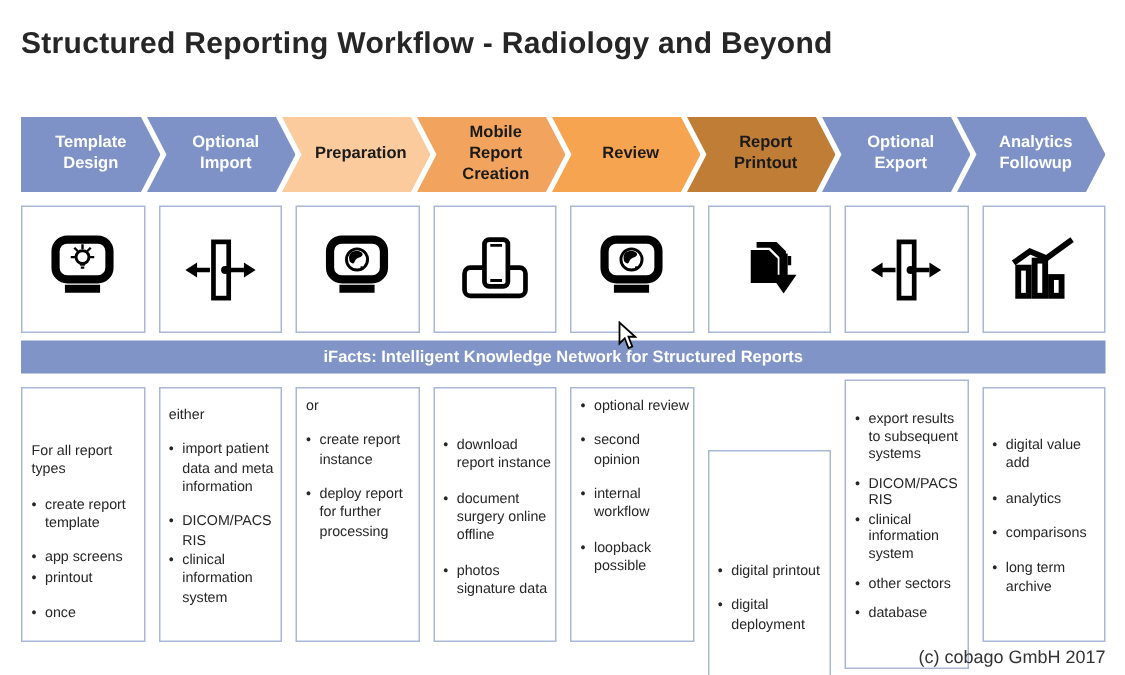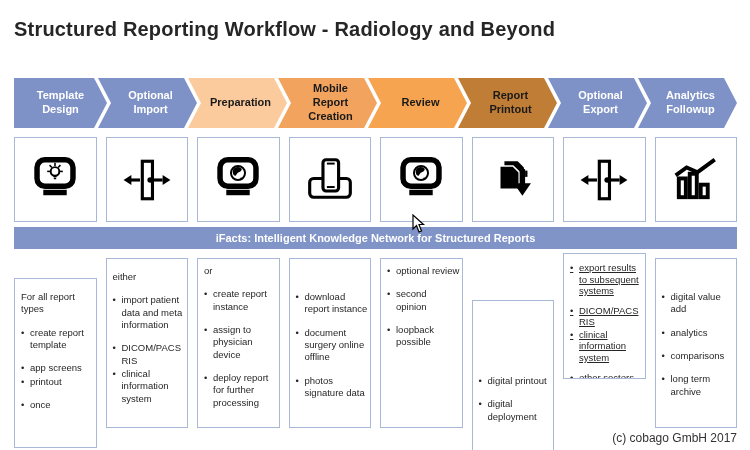--- a/index.html
+++ b/index.html
@@ -33,23 +33,23 @@
   
   .details{position:absolute;left:14px;top:258px;width:723px;
            display:grid;grid-template-columns:repeat(8,1fr);column-gap:9px;align-items:start;}
   .textbox{border:1px solid #A9B8D6;background:#fff;height:170px;box-sizing:border-box;
            padding:6px 2px 4px 6px;font-size:9.5px;line-height:1.3;color:#262626;overflow:hidden;}
   .heading{margin-bottom:11px;}
   .group{margin-bottom:11px;}
   .group:last-child{margin-bottom:0;}
   .li{display:flex;margin-bottom:1px;}
   .li::before{content:"\2022";flex:0 0 9px;}
-  .c1{padding-top:12px;margin-top:20px;} .c2{padding-top:12px;} .c3{padding-top:6px;}
+  .c1{padding-top:36px;} .c2{padding-top:12px;} .c3{padding-top:6px;}
   .c4{padding-top:32px;} .c5{} .c6{padding-top:74px;margin-top:42px;}
-  .c7{padding-top:8px;height:126px;margin-top:-5px;line-height:1.22;text-decoration:underline;}
+  .c7{padding-top:20px;height:193px;margin-top:-5px;line-height:1.22;}
   .c7 .group{margin-bottom:8px;}
   .c8{padding-top:32px;}
 
   .copyright{position:absolute;right:13px;top:431px;font-size:12px;color:#333;}
 
   .cursor{position:absolute;left:412px;top:214px;width:14px;height:20px;}
 </style>
 </head>
 <body>
 
@@ -218,25 +218,20 @@
 
     <div class="textbox c3">
       <div class="heading">or</div>
       <div class="group">
           <div class="li">
             <span>create report instance</span>
           </div>
         </div>
       <div class="group">
           <div class="li">
-            <span>assign to physician device</span>
-          </div>
-        </div>
-      <div class="group">
-          <div class="li">
             <span>deploy report for further processing</span>
           </div>
         </div>
     </div>
 
     <div class="textbox c4">
       <div class="group">
           <div class="li">
             <span>download report instance</span>
           </div>
@@ -259,20 +254,25 @@
             <span>optional review</span>
           </div>
         </div>
       <div class="group">
           <div class="li">
             <span>second opinion</span>
           </div>
         </div>
       <div class="group">
           <div class="li">
+            <span>internal workflow</span>
+          </div>
+        </div>
+      <div class="group">
+          <div class="li">
             <span>loopback possible</span>
           </div>
         </div>
     </div>
 
     <div class="textbox c6">
       <div class="group">
           <div class="li">
             <span>digital printout</span>
           </div>

